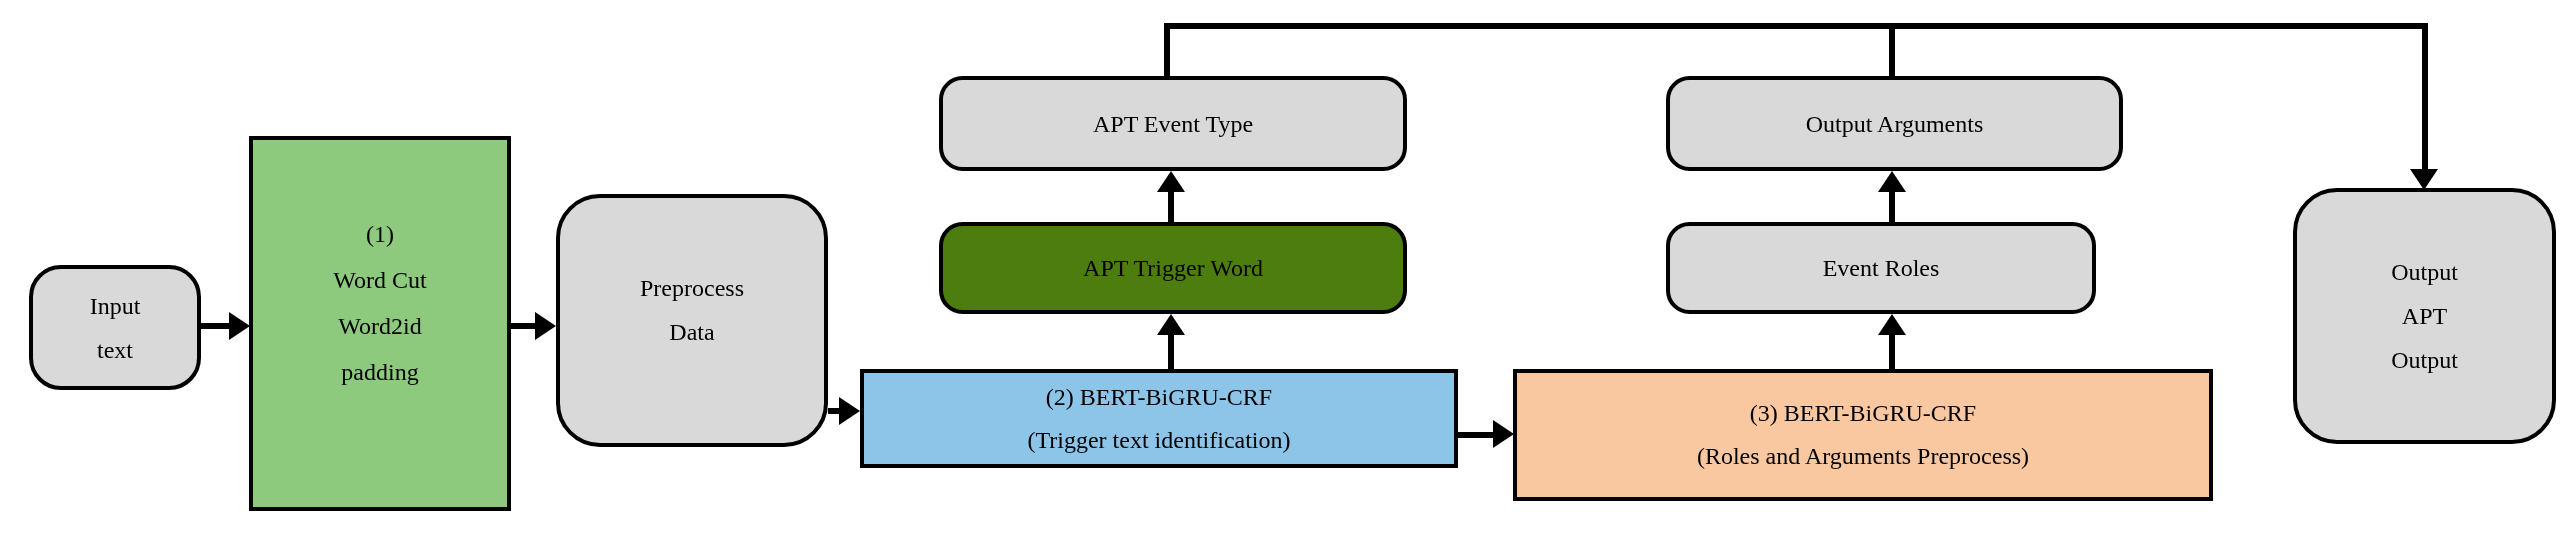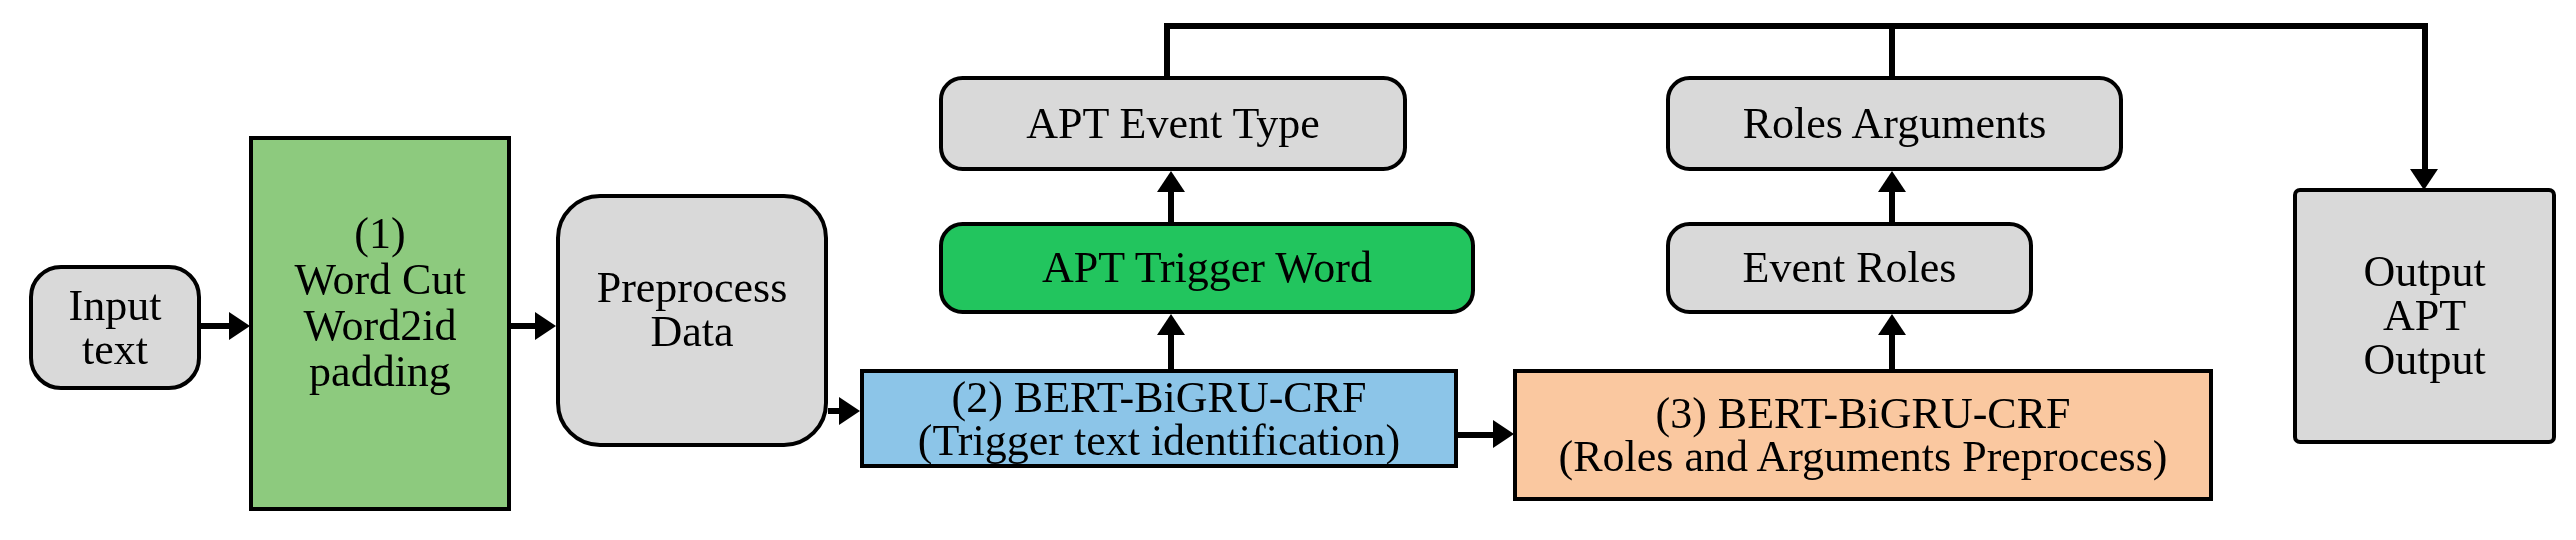--- a/index.html
+++ b/index.html
@@ -15,21 +15,21 @@
   .node {
     position: absolute;
     box-sizing: border-box;
     border: 4.8px solid #000;
     background: #d9d9d9;
     display: flex;
     flex-direction: column;
     align-items: center;
     justify-content: center;
     text-align: center;
-    font-size: 44px;
+    font-size: 24px;
     line-height: 44px;
     font-family: Liberation Serif, serif;
   }
   .node .line { white-space: nowrap; }
   .rounded-sm { border-radius: 32px; }
   .rounded-md { border-radius: 23.6px; }
   .rounded-lg { border-radius: 44px; }
   .hline, .vline { position: absolute; background: #000; }
   .ah { position: absolute; width: 0; height: 0; }
   .ah-right { border-top: 14px solid transparent; border-bottom: 14px solid transparent; border-left: 21px solid #000; }
@@ -65,33 +65,33 @@
 
   <div class="node" style="left: 1513px; top: 369px; width: 700px; height: 132px; line-height: 43px; background: rgb(250, 200, 160);">
     <div class="line">(3) BERT-BiGRU-CRF</div>
     <div class="line">(Roles and Arguments Preprocess)</div>
   </div>
 
   <div class="node rounded-md" style="left: 939px; top: 76px; width: 468px; height: 95px; background: rgb(217, 217, 217);">
     <div class="line">APT Event Type</div>
   </div>
 
-  <div class="node rounded-md" style="left: 939px; top: 222px; width: 536px; height: 92px; background: #22c55e;">
+  <div class="node rounded-md" style="left: 939px; top: 222px; width: 468px; height: 92px; background: #4d7c0f;">
     <div class="line">APT Trigger Word</div>
   </div>
 
   <div class="node rounded-md" style="left: 1666px; top: 76px; width: 457px; height: 95px; background: rgb(217, 217, 217);">
-    <div class="line">Roles Arguments</div>
+    <div class="line">Output Arguments</div>
   </div>
 
-  <div class="node rounded-md" style="left: 1666px; top: 222px; width: 367px; height: 92px; background: rgb(217, 217, 217);">
+  <div class="node rounded-md" style="left: 1666px; top: 222px; width: 430px; height: 92px; background: rgb(217, 217, 217);">
     <div class="line">Event Roles</div>
   </div>
 
-  <div class="node rounded-lg" style="left: 2293px; top: 188px; width: 263px; height: 256px; background: rgb(217, 217, 217); border-radius: 7px;">
+  <div class="node rounded-lg" style="left: 2293px; top: 188px; width: 263px; height: 256px; background: rgb(217, 217, 217);">
     <div class="line">Output</div>
     <div class="line">APT</div>
     <div class="line">Output</div>
   </div>
 
   <div class="hline" style="left:201px; top:323px; width:32px; height:5.5px;"></div>
   <div class="ah ah-right" style="left:229px; top:312px;"></div>
 
   <div class="hline" style="left:511px; top:323px; width:28px; height:5.5px;"></div>
   <div class="ah ah-right" style="left:535px; top:312px;"></div>

